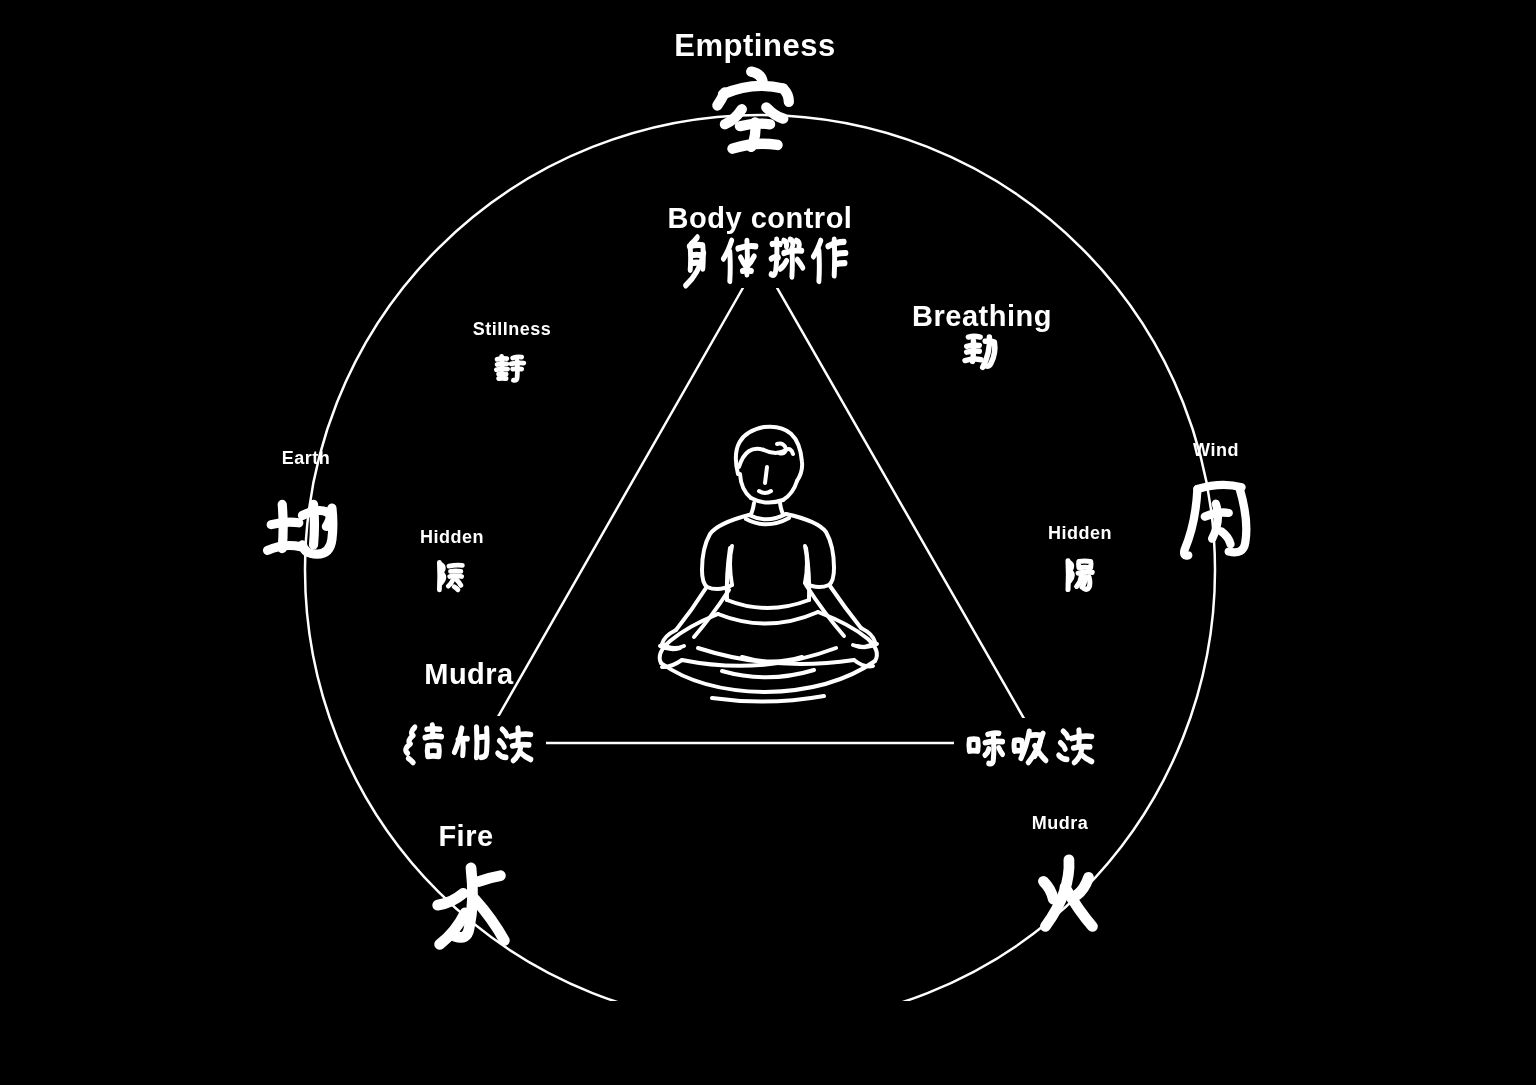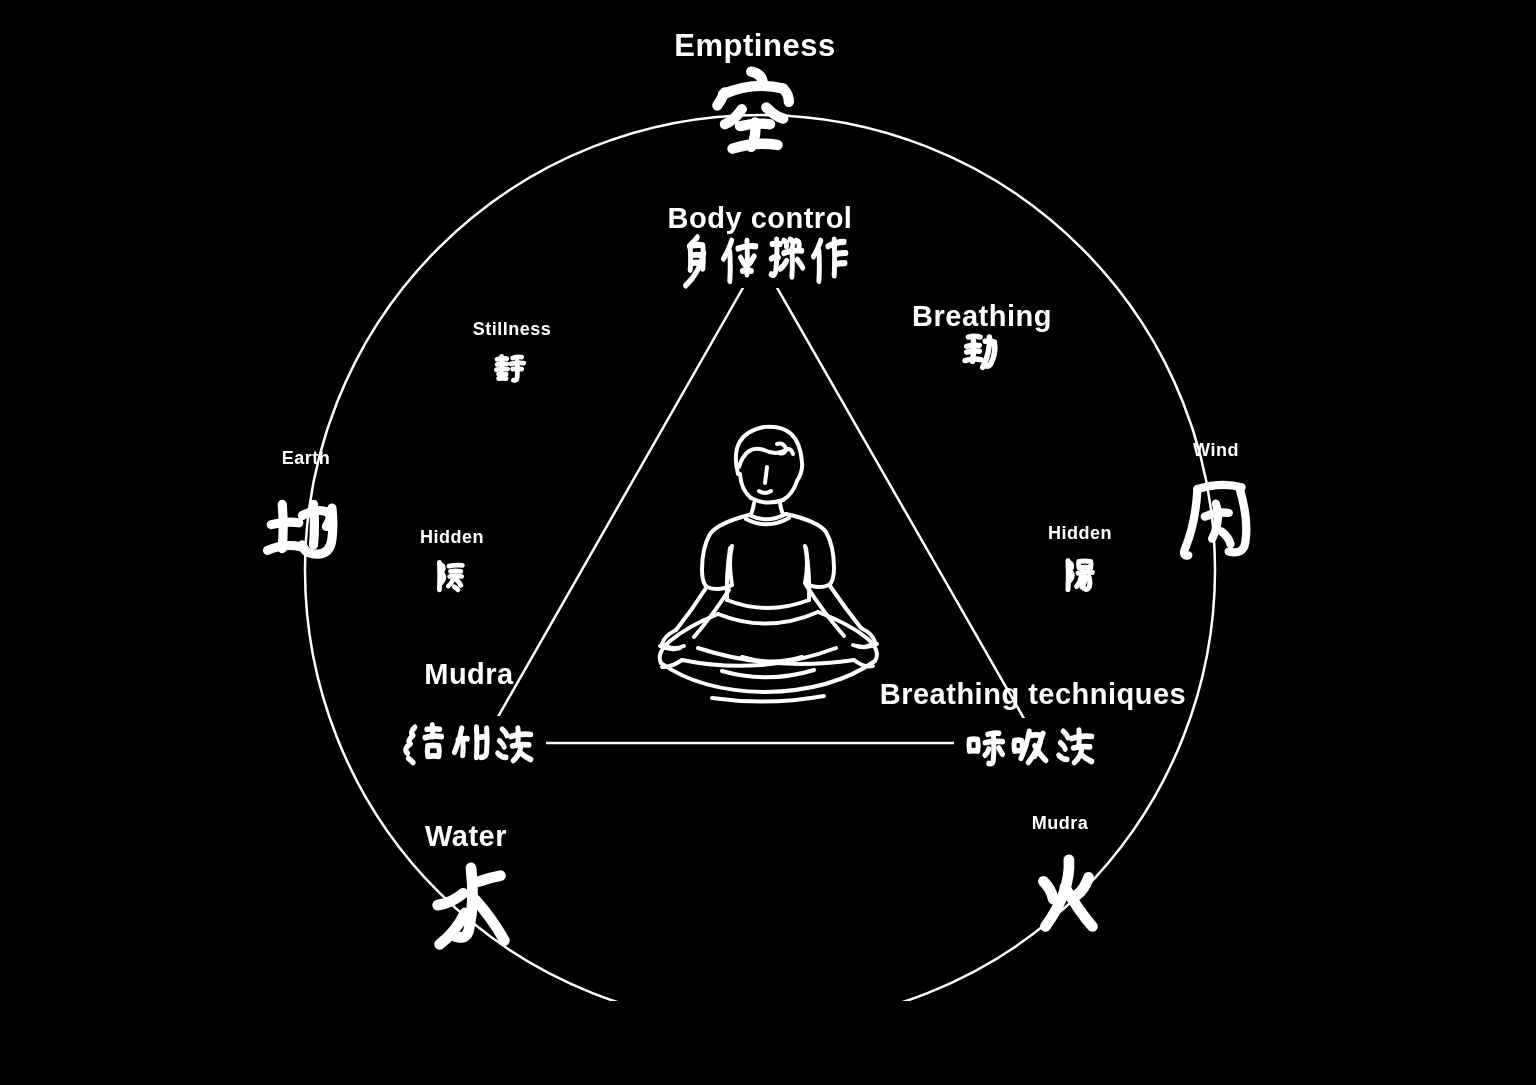--- a/index.html
+++ b/index.html
@@ -274,22 +274,21 @@
 
   <div class="lbl lbl-xl" style="left:755px;top:30px">Emptiness</div>
   <div class="lbl lbl-lg" style="left:760px;top:204px">Body control</div>
   <div class="lbl lbl-lg" style="left:982px;top:302px">Breathing</div>
   <div class="lbl lbl-md" style="left:512px;top:320px">Stillness</div>
   <div class="lbl lbl-md" style="left:306px;top:449px">Earth</div>
   <div class="lbl lbl-md" style="left:1216px;top:441px">Wind</div>
   <div class="lbl lbl-md" style="left:452px;top:528px">Hidden</div>
   <div class="lbl lbl-md" style="left:1080px;top:524px">Hidden</div>
   <div class="lbl lbl-lg" style="left:469px;top:660px">Mudra</div>
-  <div class="lbl lbl-lg" style="left:1033px;top:680px">Breathing techniques</div>
-  <div class="lbl lbl-lg" style="left:466px;top:822px">Water</div>
+  <div class="lbl lbl-lg" style="left:466px;top:822px">Fire</div>
   <div class="lbl lbl-md" style="left:1060px;top:814px">Mudra</div>
 
   <span class="sr">空</span>
   <span class="sr">地</span>
   <span class="sr">風</span>
   <span class="sr">水</span>
   <span class="sr">火</span>
   <span class="sr">身体操作</span>
   <span class="sr">呼吸法</span>
   <span class="sr">结印法</span>

